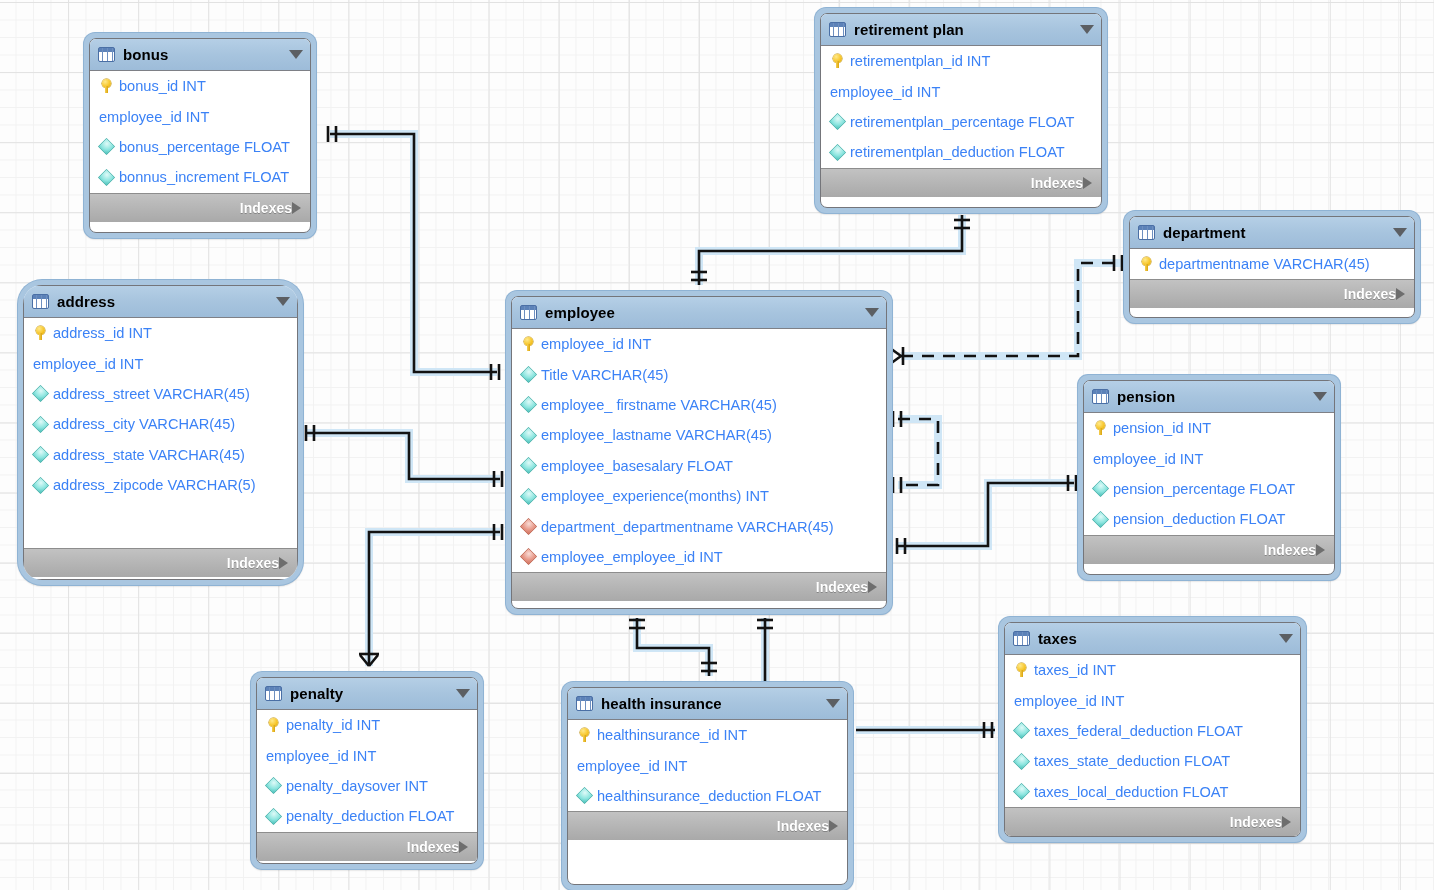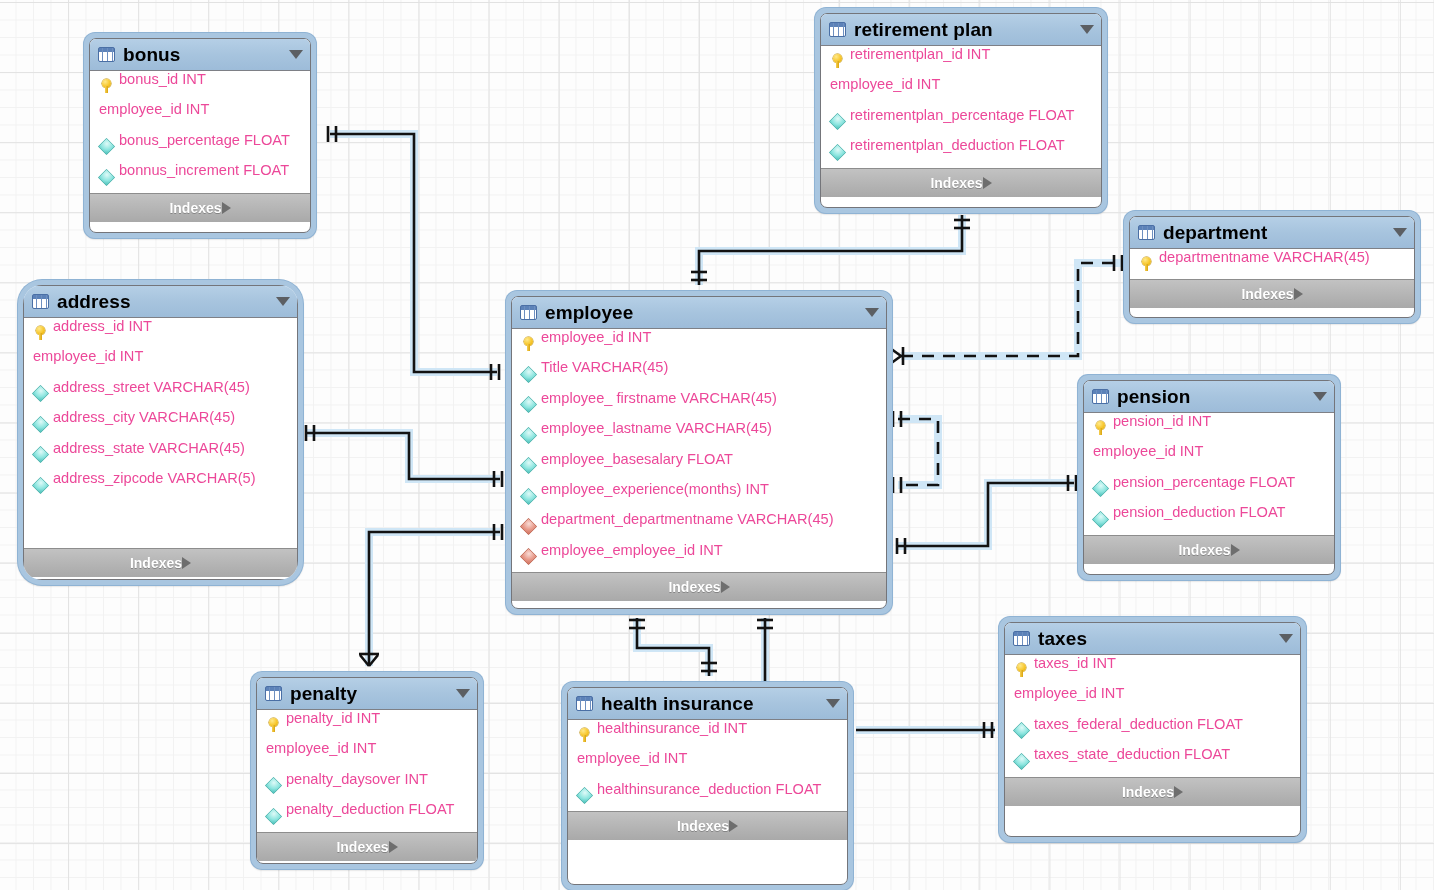--- a/index.html
+++ b/index.html
@@ -55,33 +55,33 @@
   }
   .tbl-ico{
     width:17px;height:15px;flex:0 0 auto;margin-right:8px;
     border:1px solid #4a6fa5;border-radius:2px;
     background:
       linear-gradient(to right, transparent 0 3px, #6d8fc0 3px 4px, transparent 4px 8px, #6d8fc0 8px 9px, transparent 9px 13px, #6d8fc0 13px 14px, transparent 14px),
       linear-gradient(to bottom,#5c82b8 0 4px,#ffffff 4px 100%);
     box-sizing:border-box;
   }
   .tname{
-    font-size:19px;font-weight:bold;color:#000;letter-spacing:.1px;
+    font-size:15px;font-weight:bold;color:#000;letter-spacing:.1px;
     white-space:nowrap;flex:1 1 auto;
   }
   .caret{
     width:0;height:0;flex:0 0 auto;
     border-left:7px solid transparent;border-right:7px solid transparent;
     border-top:9px solid #5c5f63;
     margin-left:6px;
   }
   .cols{background:#fff;}
   .col{
-    height:30.4px;display:flex;
-    padding-left:9px;font-size:14.6px;color:#ec4899;white-space:nowrap;
+    height:30.4px;display:flex;align-items:center;
+    padding-left:9px;font-size:14.6px;color:#3b82f6;white-space:nowrap;
   }
   .col .glyph{width:15px;flex:0 0 auto;margin-right:5px;display:flex;align-items:center;justify-content:center;}
   .col.plain{padding-left:9px;}
   .key{
     width:9px;height:14px;position:relative;display:block;
   }
   .key:before{
     content:"";position:absolute;left:0;top:0;width:9px;height:9px;border-radius:50%;
     background:radial-gradient(circle at 35% 30%,#ffe98a 0%,#f7c62b 55%,#d9a40c 100%);
     box-shadow:0 0 0 .5px #b78a06;
@@ -94,21 +94,21 @@
     width:11px;height:11px;transform:rotate(45deg);
     background:radial-gradient(circle at 35% 30%,#dffaf8 0%,#8fe6e0 55%,#46bdb6 100%);
     box-shadow:0 0 0 .5px #3ea8a2;display:block;
   }
   .dia.red{
     background:radial-gradient(circle at 35% 30%,#f8dcd6 0%,#e89b8b 55%,#cd6c58 100%);
     box-shadow:0 0 0 .5px #b75943;
   }
   .spacer{background:#fff;}
   .idx{
-    height:28px;display:flex;align-items:center;justify-content:center;
+    height:28px;display:flex;align-items:center;justify-content:flex-end;
     background:linear-gradient(to bottom,#c2c2c2 0%,#b4b4b4 55%,#a9a9a9 100%);
     border-top:1px solid #8d8d8d;
     padding:0 9px 0 9px;
   }
   .idx-label{font-size:14px;font-weight:bold;color:#ffffff;text-shadow:0 1px 0 rgba(0,0,0,.25);}
   .idx-arrow{
     width:0;height:0;
     border-top:6px solid transparent;border-bottom:6px solid transparent;
     border-left:9px solid #6e6e6e;
   }
@@ -483,20 +483,26 @@
               <span class="dia"></span>
             </span>
             <span>taxes_federal_deduction FLOAT</span>
           </div>
           <div class="col">
             <span class="glyph">
               <span class="dia"></span>
             </span>
             <span>taxes_state_deduction FLOAT</span>
           </div>
+          <div class="col">
+            <span class="glyph">
+              <span class="dia"></span>
+            </span>
+            <span>taxes_local_deduction FLOAT</span>
+          </div>
         </div>
         <div class="idx">
           <span class="idx-label">Indexes</span>
           <span class="idx-arrow"></span>
         </div>
       </div>
     </div>
     <div class="tbl" style="left: 251px; top: 672px; width: 232px; height: 197px;">
       <div class="tbl-inner">
         <div class="thdr">

